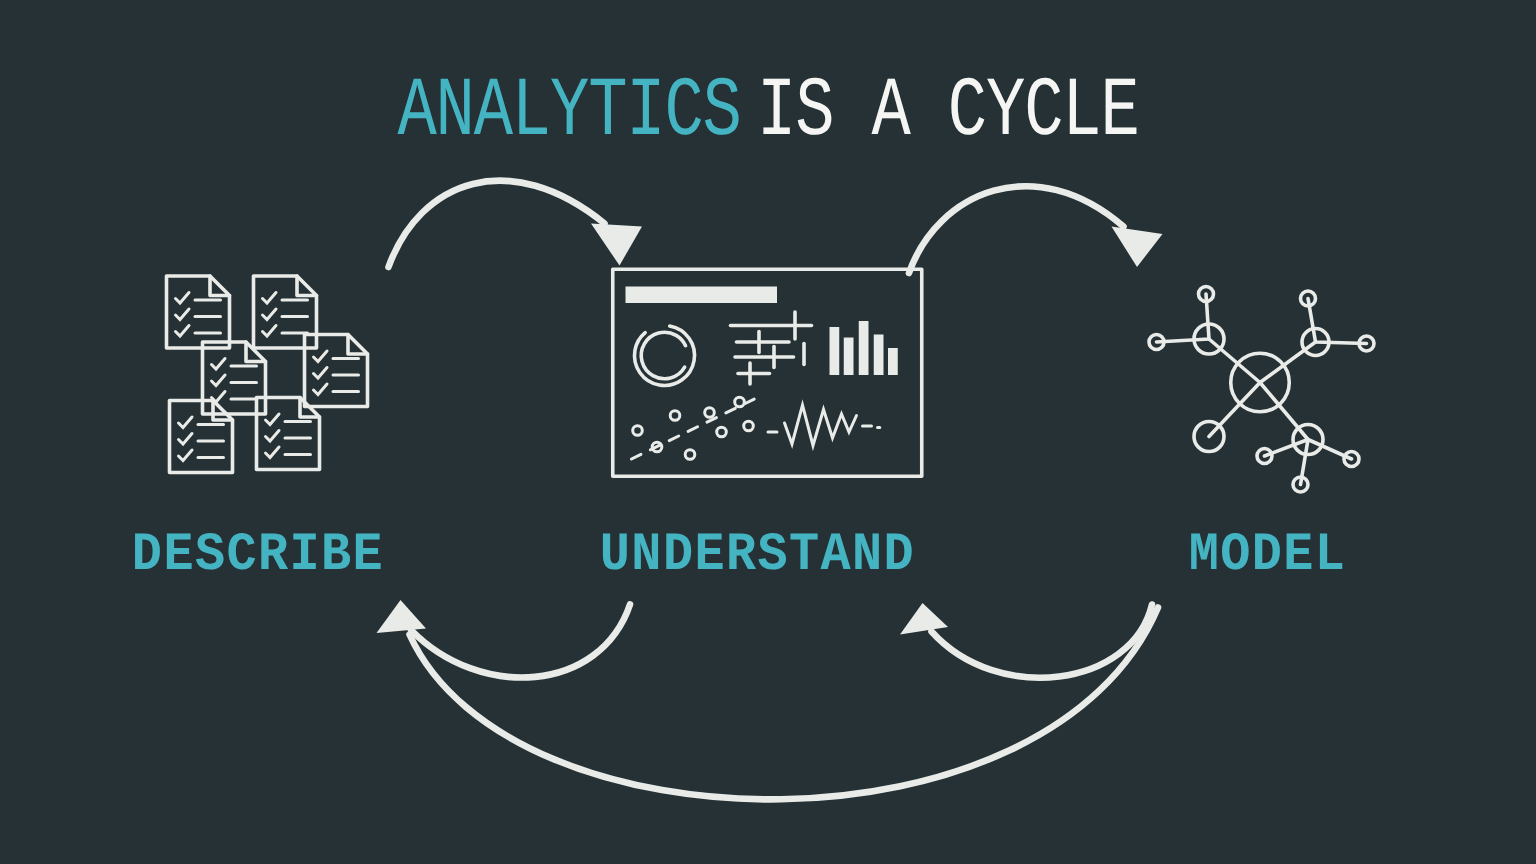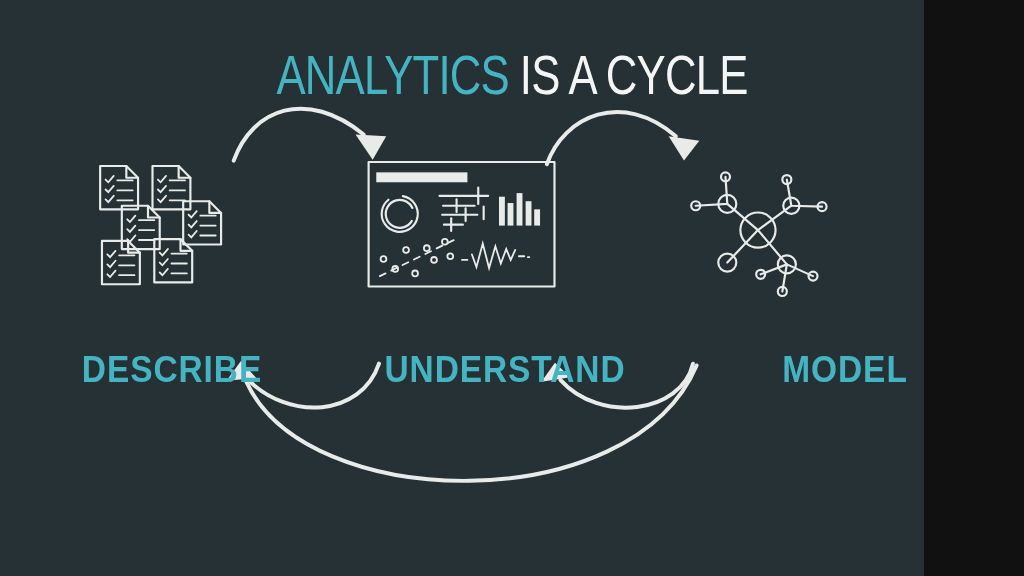--- a/index.html
+++ b/index.html
@@ -4,24 +4,24 @@
 <style>
   :root{
     --bg:#253134;
     --accent:#45b4c2;
     --white:#f5f6f4;
     --stroke:#e9ebe8;
   }
   html,body{margin:0;padding:0;background:#111;}
   .slide{
     position:relative;
-    width:924px;height:576px;
+    width:1024px;height:576px;
     background:var(--bg);
     overflow:hidden;
-    font-family:Liberation Sans, sans-serif;
+    font-family:Liberation Mono, monospace;
   }
   .title{
     position:absolute;
     top:42px;left:0;width:1024px;
     margin:0;
     text-align:center;
     font-size:56px;
     font-weight:400;
     letter-spacing:-1px;
     white-space:nowrap;

